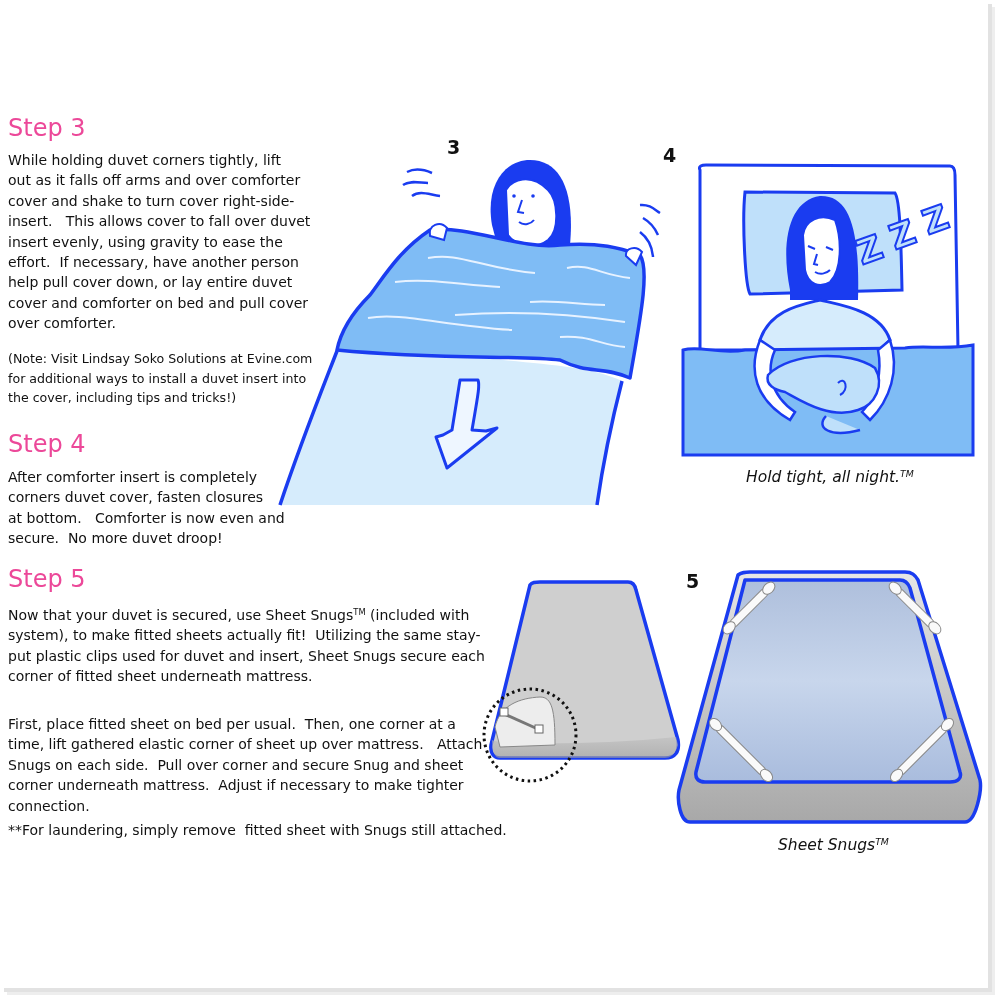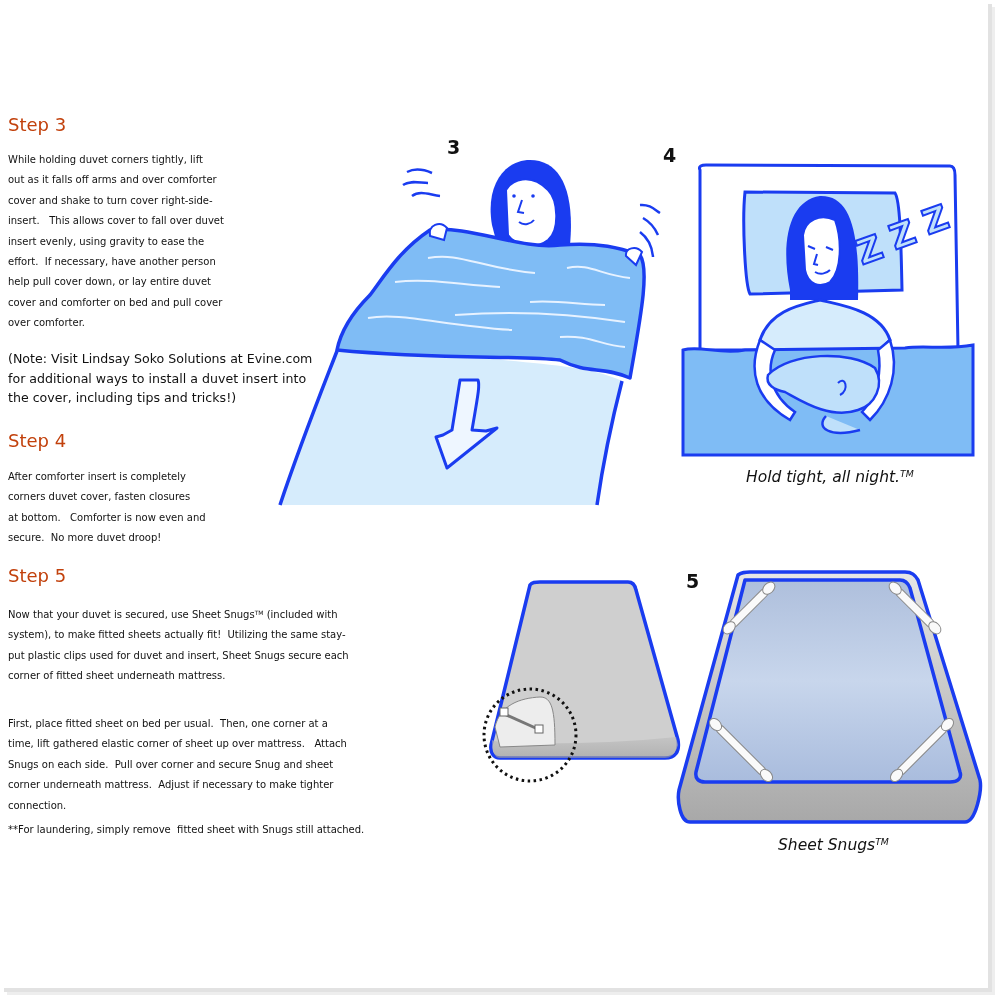--- a/index.html
+++ b/index.html
@@ -1,21 +1,21 @@
 <!DOCTYPE html>
 <html><head>
 <meta charset="utf-8">
 <style>
   html, body { margin: 0; padding: 0; background: #ffffff; }
   body { width: 1000px; height: 1000px; position: relative; overflow: hidden;
          font-family: "DejaVu Sans", "Liberation Sans", sans-serif; color: #111; }
   .page { position: absolute; left: 0; top: 0; width: 988px; height: 988px; background: #fff;
           box-shadow: 4px 4px 0 0 #e2e2e2, 7px 7px 0 0 #eeeeee; }
-  .heading { position: absolute; left: 8px; font-size: 18px; font-weight: normal; margin: 0; color: #c2410c; }
-  .para { position: absolute; left: 8px; font-size: 10px; line-height: 20.4px; margin: 0; color: #111; }
+  .heading { position: absolute; left: 8px; font-size: 24px; font-weight: normal; margin: 0; color: #ec4899; }
+  .para { position: absolute; left: 8px; font-size: 14px; line-height: 20.4px; margin: 0; color: #111; }
   .note { position: absolute; left: 8px; font-size: 12.6px; line-height: 19.5px; margin: 0; color: #111; }
   .num { position: absolute; font-size: 19px; font-weight: bold; color: #111; }
   .caption { position: absolute; font-size: 15.5px; font-style: italic; color: #111; }
   sup { font-size: 0.6em; vertical-align: 0.55em; line-height: 0; }
   svg { position: absolute; overflow: visible; }
 </style>
 </head>
 <body>
 
 <div class="page">

